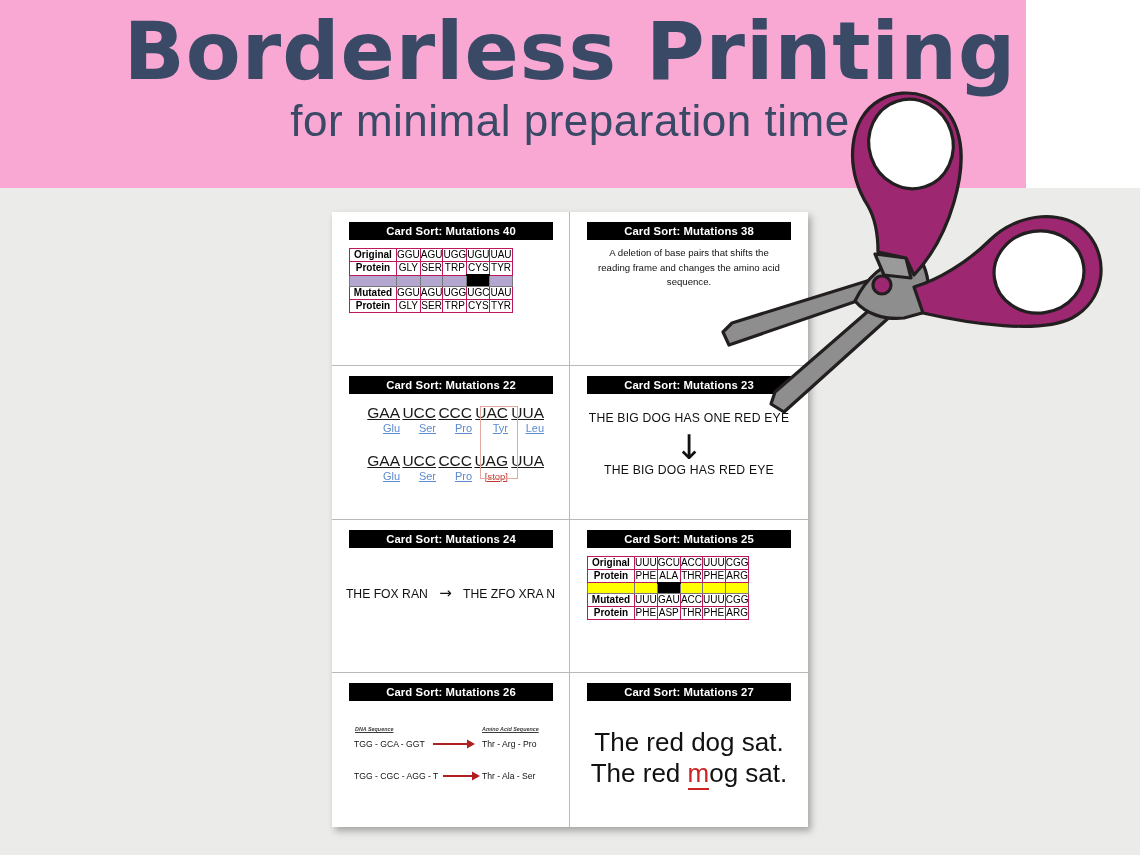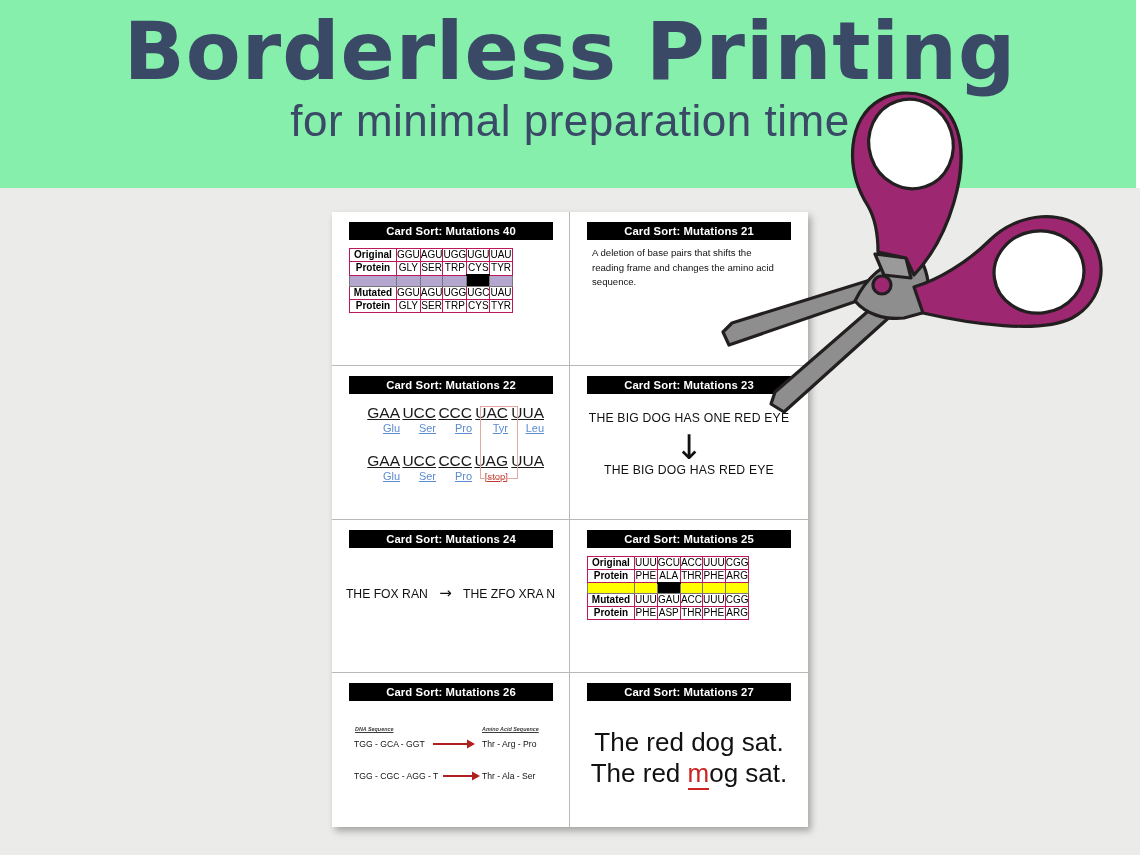--- a/index.html
+++ b/index.html
@@ -7,22 +7,22 @@
   body {
     width: 1140px; height: 855px;
     background: #ffffff;
     font-family: "Liberation Sans", sans-serif;
     overflow: hidden;
     position: relative;
   }
 
   
   #hero {
-    position: absolute; left: 0; top: 0; width: 1136px; height: 188px;
-    background: #86efac;
+    position: absolute; left: 0; top: 0; width: 1026px; height: 188px;
+    background: #f9a8d4;
     overflow: hidden;
   }
   #hero-title {
     position: absolute; left: 0; top: 4px; width: 1140px;
     text-align: center;
     font-family: "DejaVu Sans", sans-serif;
     font-weight: bold;
     font-size: 80px;
     letter-spacing: 1px;
     color: #3a4a66;
@@ -146,21 +146,21 @@
   
   .fox {
     position: absolute; width: 100%; text-align: center;
     font-size: 12.2px; color: #111; white-space: nowrap;
   }
   .fox .arr { font-family: "DejaVu Sans", sans-serif; font-size: 15px; padding: 0 8px; }
 
   
   .para {
     position: absolute; left: 22px; right: 22px; top: 34px;
-    text-align: left;
+    text-align: center;
     font-size: 9.6px;
     line-height: 14.5px;
     color: #111;
   }
 
   
   .c26 { position: absolute; inset: 0; }
   .minilbl {
     position: absolute;
     font-size: 5.4px;
@@ -258,21 +258,21 @@
             <td class="cd">TRP</td>
             <td class="cd">CYS</td>
             <td class="cd">TYR</td>
           </tr>
         </tbody>
           </table>
       </div>
     </div>
 
     <div class="cell">
-      <div class="cardtitle">Card Sort:  Mutations 21</div>
+      <div class="cardtitle">Card Sort:  Mutations 38</div>
       <div class="para">A deletion of base pairs that shifts the reading frame and changes the amino acid sequence.</div>
     </div>
 
     <div class="cell">
       <div class="cardtitle">Card Sort:  Mutations 22</div>
       <div class="cardbody">
         <div class="codonstack">
           <div class="cline nuc">
             <span class="c">GAA</span>
             <span class="c">UCC</span>

